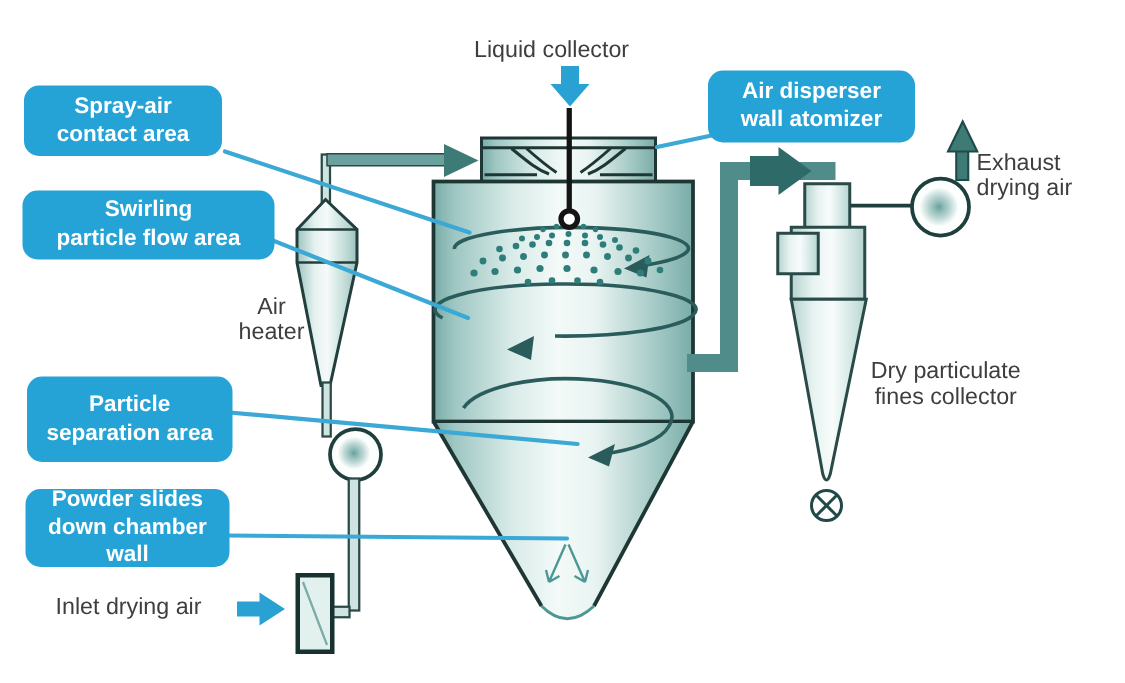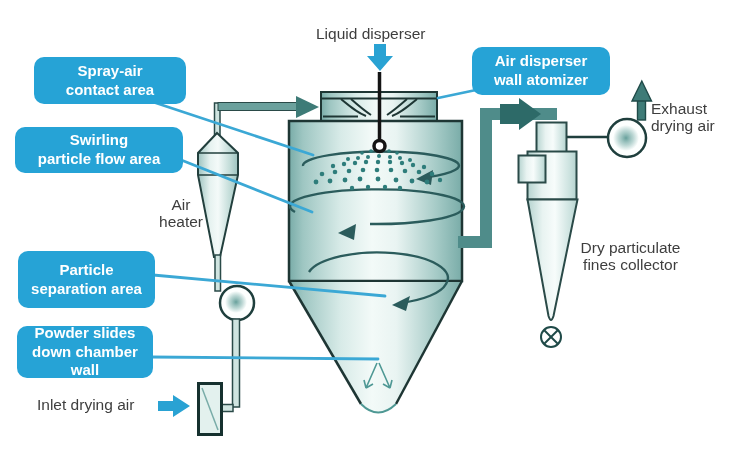--- a/index.html
+++ b/index.html
@@ -188,33 +188,33 @@
 
   <g stroke="#3ba8d5" stroke-width="2.8" stroke-linecap="round">
     <line x1="150" y1="101" x2="313" y2="155"></line>
     <line x1="156" y1="150" x2="312" y2="212"></line>
     <line x1="153" y1="275" x2="385" y2="296"></line>
     <line x1="151" y1="357" x2="378" y2="359"></line>
     <line x1="476" y1="90" x2="438" y2="98"></line>
   </g>
 </svg>
 
-<div class="callout-box" style="left:34px;top:57px;width:152px;height:47px;">Spray-air
+<div class="callout-box" style="left:16px;top:57px;width:132px;height:47px;">Spray-air
 contact area</div>
 <div class="callout-box" style="left:15px;top:127px;width:168px;height:46px;">Swirling
 particle flow area</div>
 <div class="callout-box" style="left:18px;top:251px;width:137px;height:57px;">Particle
 separation area</div>
 <div class="callout-box" style="left:17px;top:326px;width:136px;height:52px;">Powder slides
 down chamber
 wall</div>
 <div class="callout-box" style="left:472px;top:47px;width:138px;height:48px;">Air disperser
 wall atomizer</div>
 
-<div class="plain-label" style="left:316px;top:25px;">Liquid disperser</div>
+<div class="plain-label" style="left:316px;top:25px;">Liquid collector</div>
 <div class="plain-label center" style="left:151px;top:196px;width:60px;">Air
 heater</div>
 <div class="plain-label" style="left:37px;top:396px;">Inlet drying air</div>
 <div class="plain-label" style="left:651px;top:100px;width:95px;">Exhaust
 drying air</div>
 <div class="plain-label center" style="left:563px;top:239px;width:135px;">Dry particulate
 fines collector</div>
 
 </div>
 

